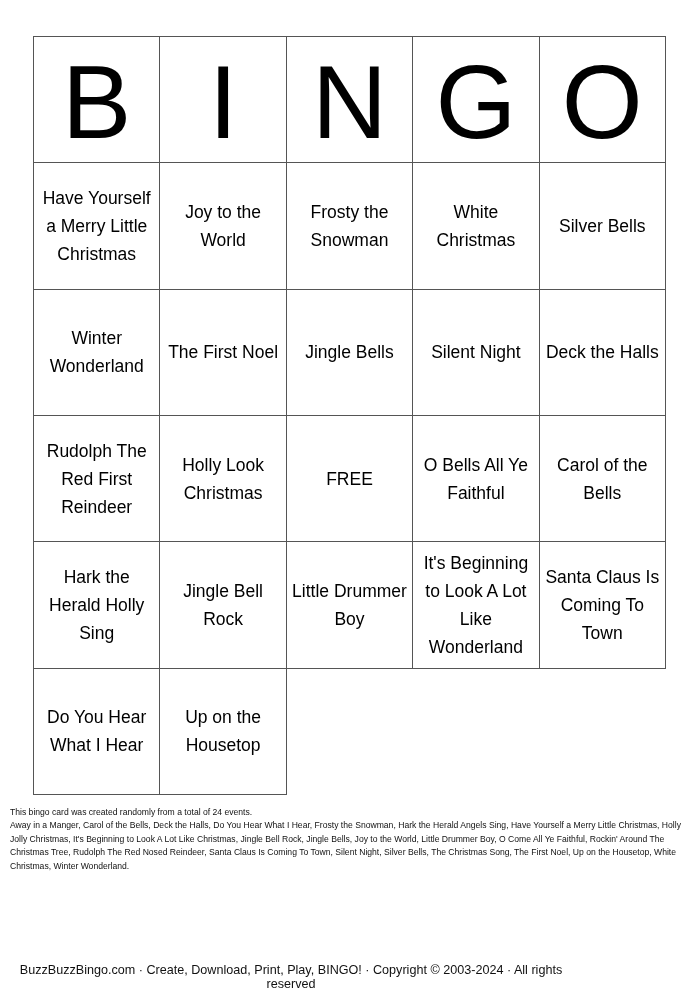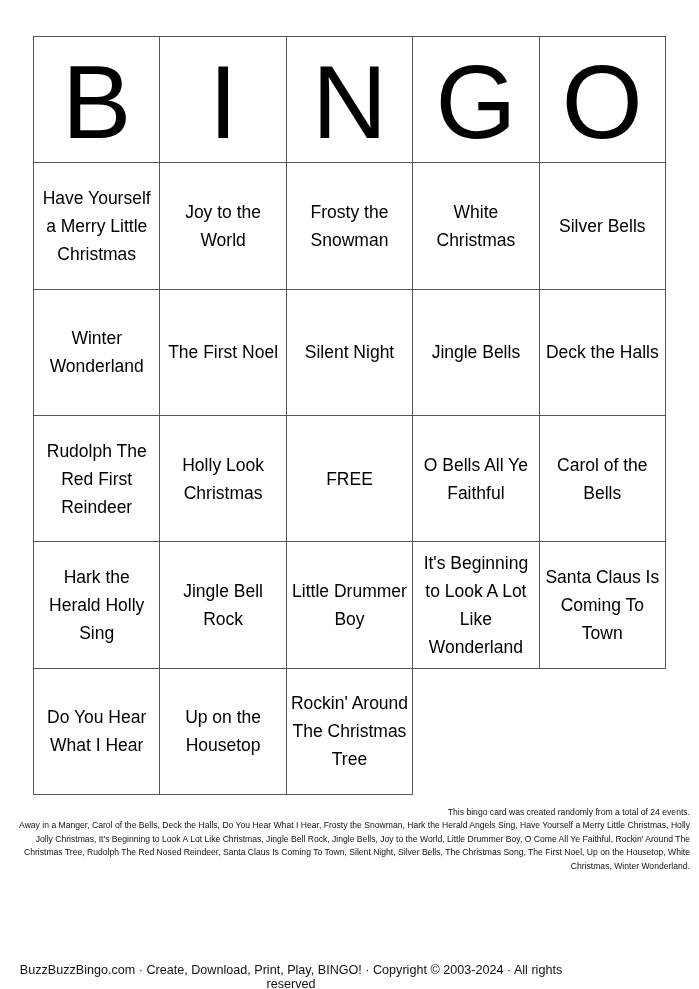--- a/index.html
+++ b/index.html
@@ -5,60 +5,59 @@
   html, body { margin: 0; padding: 0; background: #ffffff; }
   body { width: 699px; height: 989px; position: relative; overflow: hidden;
          font-family: "Liberation Sans", sans-serif; color: #000; }
   .card { position: absolute; left: 33px; top: 36px; width: 633px; height: 759px;
           display: grid; grid-template-columns: repeat(5, 1fr); grid-template-rows: repeat(6, 1fr);
           border-top: 1px solid #555; border-left: 1px solid #555; box-sizing: border-box; }
   .cell { border-right: 1px solid #555; border-bottom: 1px solid #555; box-sizing: border-box;
           display: flex; align-items: center; justify-content: center; text-align: center;
           font-size: 17.5px; line-height: 28px; padding: 0 4px; }
   .hdr { font-size: 104px; line-height: 1; font-weight: normal; padding-top: 4px; }
-  .desc { position: absolute; left: 10px; top: 806px; width: 680px; font-size: 8.6px; line-height: 13.4px; color: #111; text-align: right; }
+  .desc { position: absolute; left: 10px; top: 806px; width: 680px; font-size: 8.6px; line-height: 13.4px; color: #111; }
   .footer { position: absolute; left: 0; top: 963px; width: 582px; text-align: center; font-size: 12.6px; color: #111; }
 </style>
 </head>
 <body>
 
 <div class="card">
   <div class="cell hdr">B</div>
   <div class="cell hdr">I</div>
   <div class="cell hdr">N</div>
   <div class="cell hdr">G</div>
   <div class="cell hdr">O</div>
 
   <div class="cell">Have Yourself a Merry Little Christmas</div>
   <div class="cell">Joy to the World</div>
   <div class="cell">Frosty the Snowman</div>
   <div class="cell">White Christmas</div>
   <div class="cell">Silver Bells</div>
 
   <div class="cell">Winter Wonderland</div>
   <div class="cell">The First Noel</div>
+  <div class="cell">Jingle Bells</div>
   <div class="cell">Silent Night</div>
-  <div class="cell">Jingle Bells</div>
   <div class="cell">Deck the Halls</div>
 
   <div class="cell">Rudolph The Red First Reindeer</div>
   <div class="cell">Holly Look Christmas</div>
   <div class="cell">FREE</div>
   <div class="cell">O Bells All Ye Faithful</div>
   <div class="cell">Carol of the Bells</div>
 
   <div class="cell">Hark the Herald Holly Sing</div>
   <div class="cell">Jingle Bell Rock</div>
   <div class="cell">Little Drummer Boy</div>
 
   <div class="cell">It's Beginning to Look A Lot Like Wonderland</div>
   <div class="cell">Santa Claus Is Coming To Town</div>
   <div class="cell">Do You Hear What I Hear</div>
   <div class="cell">Up on the Housetop</div>
-  <div class="cell">Rockin' Around The Christmas Tree</div>
 </div>
 
 <div class="desc">
   <div>This bingo card was created randomly from a total of 24 events.</div>
   <div>Away in a Manger, Carol of the Bells, Deck the Halls, Do You Hear What I Hear, Frosty the Snowman, Hark the Herald Angels Sing, Have Yourself a Merry Little Christmas, Holly Jolly Christmas, It's Beginning to Look A Lot Like Christmas, Jingle Bell Rock, Jingle Bells, Joy to the World, Little Drummer Boy, O Come All Ye Faithful, Rockin' Around The Christmas Tree, Rudolph The Red Nosed Reindeer, Santa Claus Is Coming To Town, Silent Night, Silver Bells, The Christmas Song, The First Noel, Up on the Housetop, White Christmas, Winter Wonderland.</div>
 </div>
 
 <div class="footer">BuzzBuzzBingo.com · Create, Download, Print, Play, BINGO! · Copyright © 2003-2024 · All rights reserved</div>
 
 </body></html>

